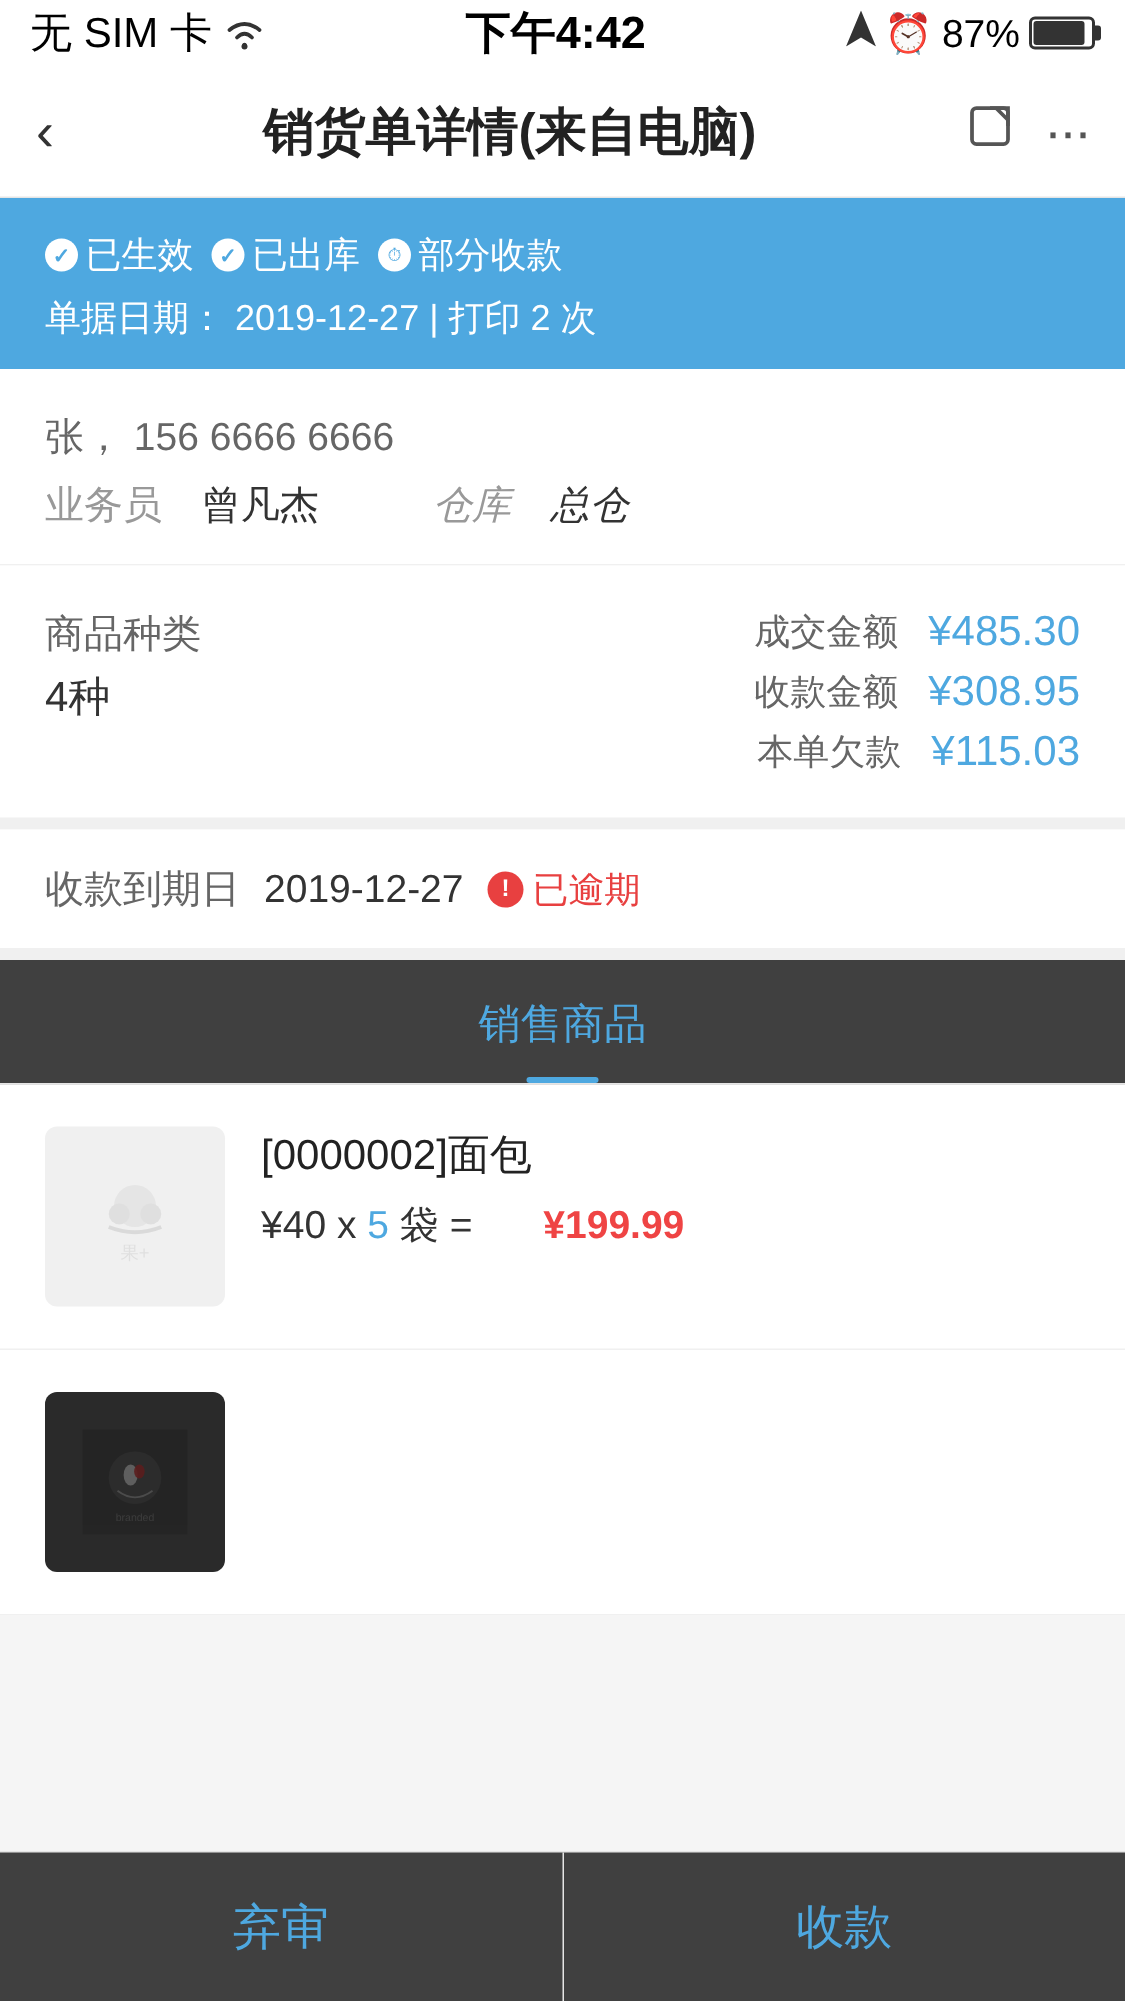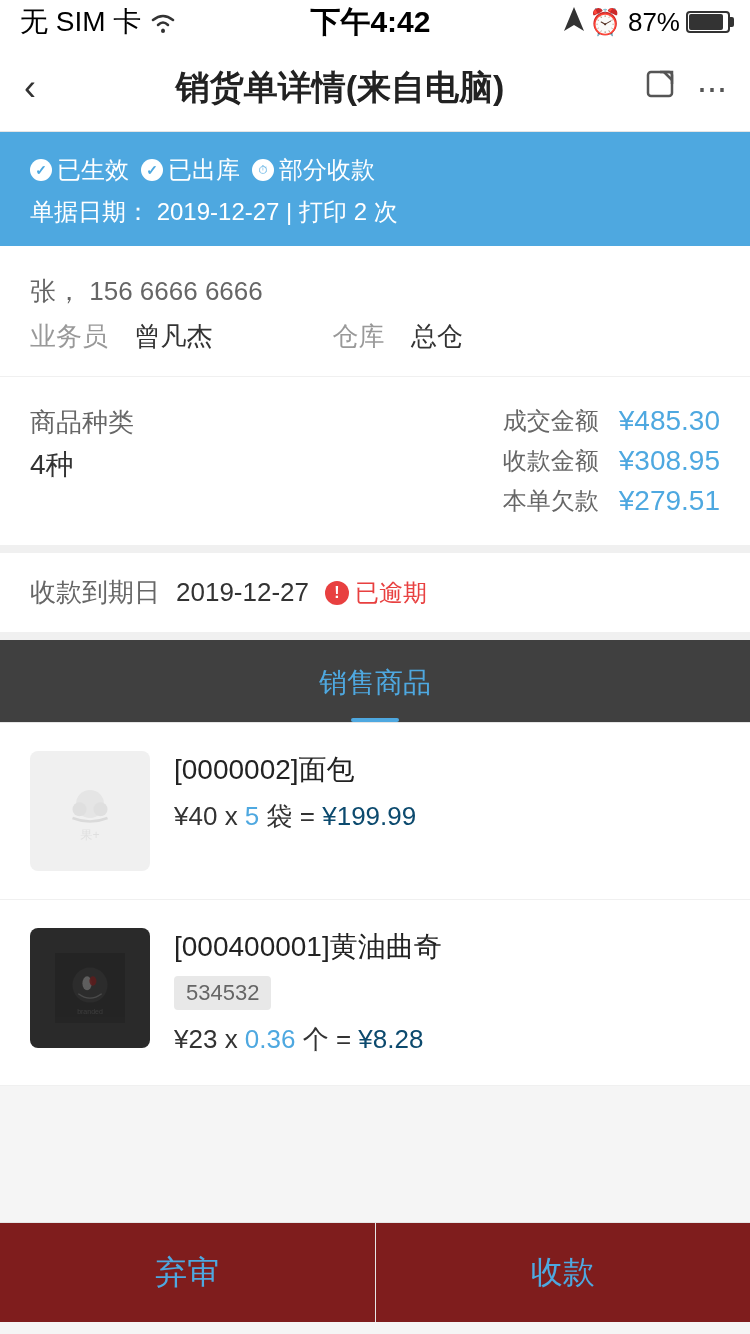--- a/index.html
+++ b/index.html
@@ -362,35 +362,36 @@
       font-size: 22px;
       padding: 4px 12px;
       border-radius: 4px;
       margin-bottom: 12px;
     }
     .product-price-row {
       font-size: 26px;
       color: #333;
     }
     .price-highlight {
-      color: #0c4a6e;
-      font-weight: 400;
+      color: #ef4444;
+      font-weight: 700;
+      margin-left: 40px;
     }
     .qty-highlight {
       color: #4ea8e0;
     }
 
     
     .bottom-bar {
       position: fixed;
-      bottom: 12px;
+      bottom: 0;
       left: 0;
       width: 750px;
       height: 100px;
-      background: #7f1d1d;
+      background: #404040;
       border-top: 1px solid #e5e5e5;
       display: flex;
       align-items: center;
     }
     .bottom-btn {
       flex: 1;
       height: 100%;
       display: flex;
       align-items: center;
       justify-content: center;
@@ -479,21 +480,21 @@
   <div class="customer-detail">
     <span>张，</span>
     <span>156 6666 6666</span>
   </div>
   <div class="customer-meta">
     <div>
       <span class="meta-label">业务员</span>
       <span style="display:inline-block;width:12px;"></span>
       <span class="meta-value">曾凡杰</span>
     </div>
-    <div style="margin-left:80px;">
+    <div style="margin-left:36px;font-style:italic;">
       <span class="meta-label">仓库</span>
       <span style="display:inline-block;width:12px;"></span>
       <span class="meta-value">总仓</span>
     </div>
   </div>
 </div>
 
 <div class="stats-section">
   <div class="stats-row">
     <div class="stats-left">
@@ -504,21 +505,21 @@
       <div class="amount-row">
         <span class="amount-label">成交金额</span>
         <span class="amount-value">¥485.30</span>
       </div>
       <div class="amount-row">
         <span class="amount-label">收款金额</span>
         <span class="amount-value">¥308.95</span>
       </div>
       <div class="amount-row">
         <span class="amount-label">本单欠款</span>
-        <span class="amount-value">¥279.51</span>
+        <span class="amount-value">¥115.03</span>
       </div>
     </div>
   </div>
 </div>
 
 <div class="due-section">
   <span class="due-label">收款到期日</span>
   <span class="due-date">2019-12-27</span>
   <div class="overdue-badge">
     <div class="overdue-icon">!</div>
@@ -563,32 +564,20 @@
     <div class="product-thumb dark" style="background:#2a2a2a;border-radius:8px;overflow:hidden;">
       <svg viewBox="0 0 120 120" width="120" height="120">
         <rect width="120" height="120" fill="#1a1a1a"></rect>
         <circle cx="60" cy="55" r="30" fill="#333"></circle>
         <ellipse cx="55" cy="52" rx="8" ry="12" fill="#fff" opacity="0.8"></ellipse>
         <ellipse cx="65" cy="48" rx="6" ry="8" fill="#cc0000" opacity="0.9"></ellipse>
         <path d="M40 70 Q60 85 80 70" stroke="#fff" stroke-width="2" fill="none" opacity="0.5"></path>
         <text x="60" y="105" text-anchor="middle" font-size="12" fill="#666">branded</text>
       </svg>
     </div>
-    <div class="product-info">
-      <div class="product-name">[000400001]黄油曲奇</div>
-      <div class="product-sku-badge">534532</div>
-      <div class="product-price-row">
-        <span>¥23</span>
-        <span> x </span>
-        <span class="qty-highlight">0.36</span>
-        <span>个</span>
-        <span> = </span>
-        <span class="price-highlight">¥8.28</span>
-      </div>
-    </div>
   </div>
 </div>
 
 <div style="height:100px;"></div>
 
 <div class="bottom-bar">
   <div class="bottom-btn btn-cancel">弃审</div>
   <div class="bottom-btn btn-collect">收款</div>
 </div>
 

